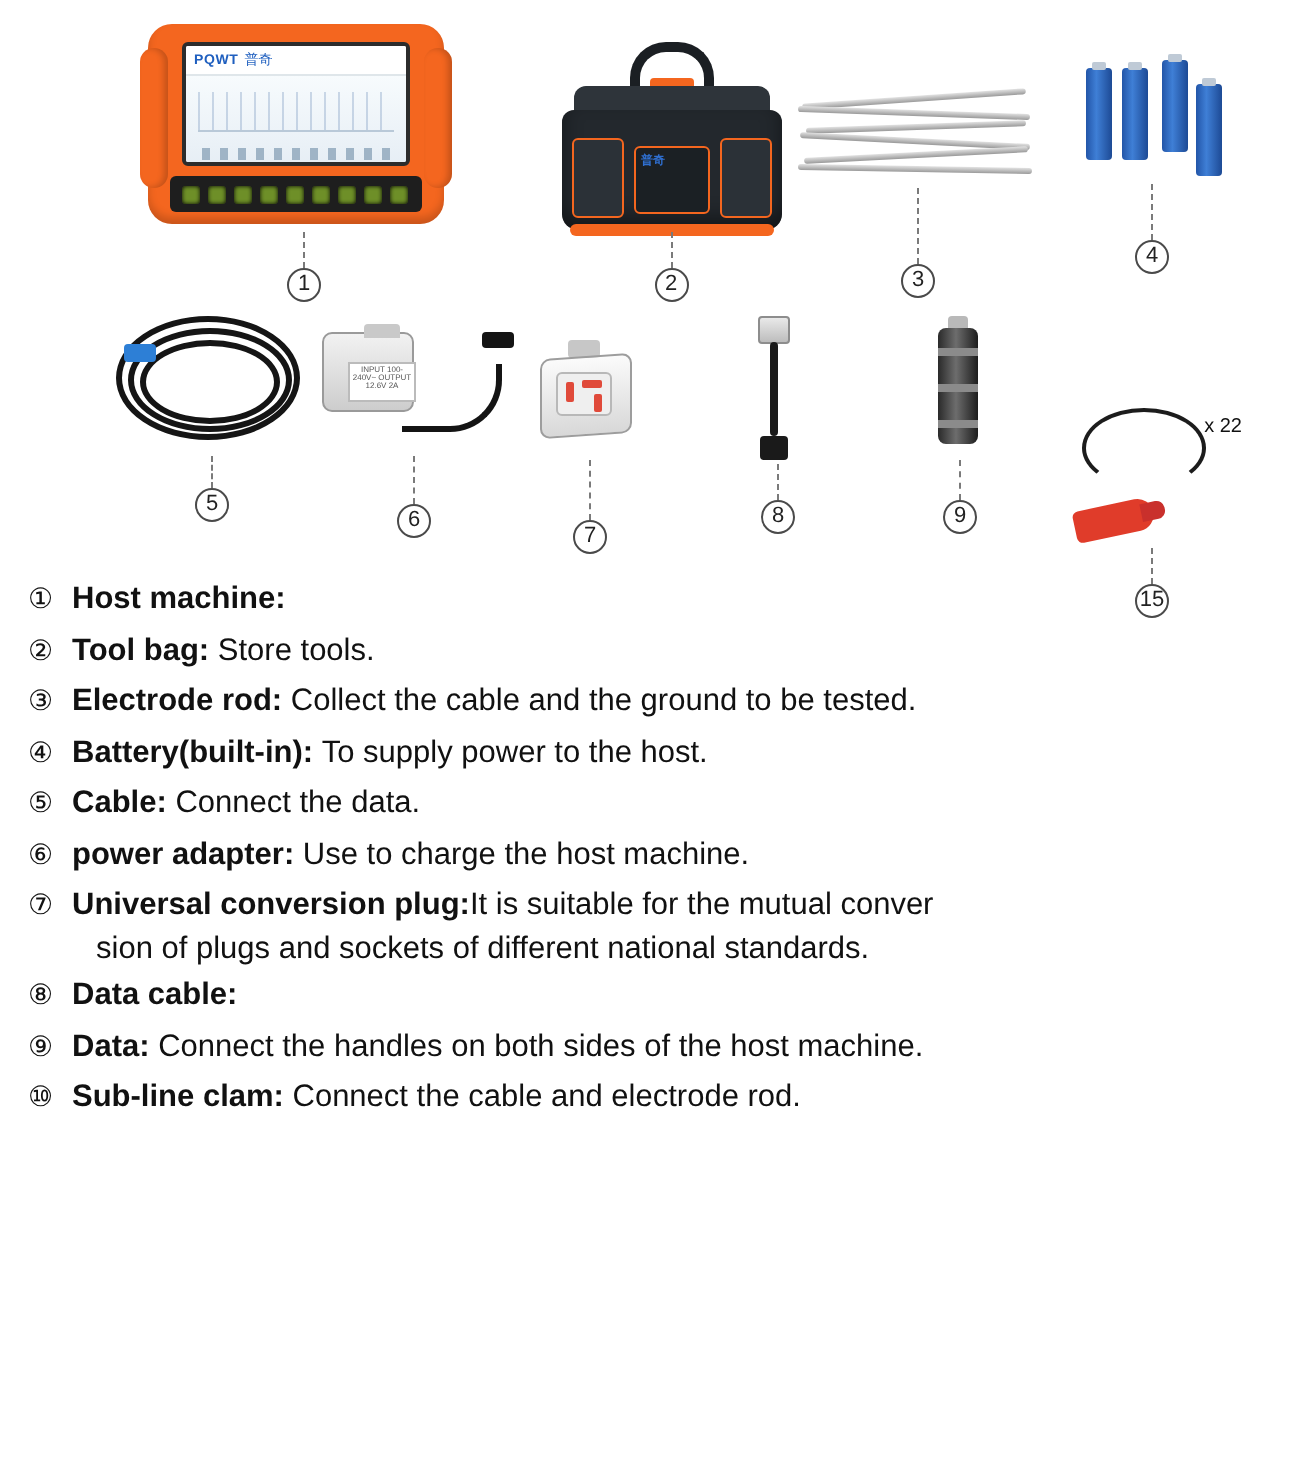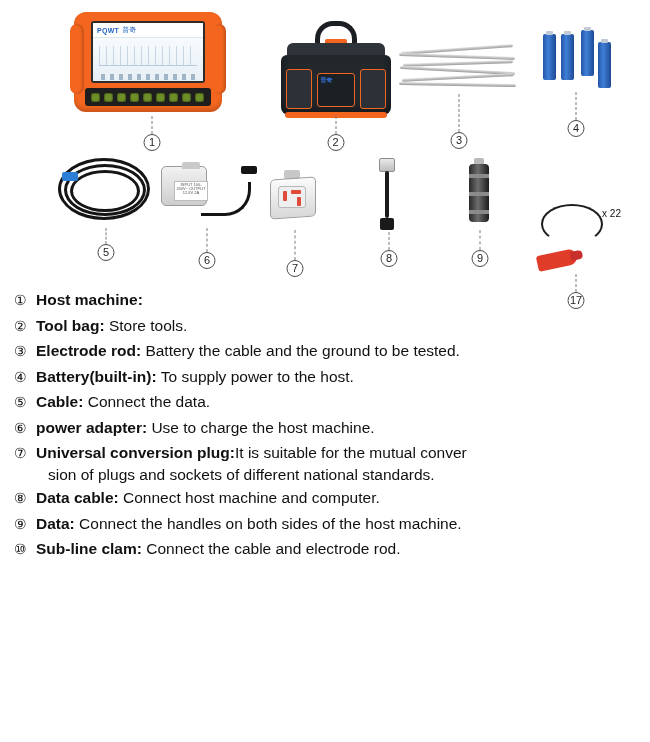--- a/index.html
+++ b/index.html
@@ -632,21 +632,21 @@
       </div>
 
       <div class="item" style="left:530px; top:10px; width:92px;margin-top:44px;">
         <div class="art" style="width:90px;">
           <div class="clamp">
             <div class="clamp-wire"></div>
             <div class="clamp-jaw"></div>
             <div class="clamp-x">x 22</div>
           </div>
           <div class="leader" style="top:74px; height:18px;"></div>
-          <div class="num" style="top:92px;">17</div>
+          <div class="num" style="top:92px;">15</div>
         </div>
       </div>
     </div>
   </div>
 
   <div class="legend">
 
     <div class="legend-row">
       <span class="legend-num">①</span>
       <span class="legend-term">Host machine:</span>
@@ -654,21 +654,21 @@
 
     <div class="legend-row">
       <span class="legend-num">②</span>
       <span class="legend-term">Tool bag:</span>
       <span class="legend-desc"> Store tools.</span>
     </div>
 
     <div class="legend-row">
       <span class="legend-num">③</span>
       <span class="legend-term">Electrode rod:</span>
-      <span class="legend-desc"> Battery the cable and the ground to be tested.</span>
+      <span class="legend-desc"> Collect the cable and the ground to be tested.</span>
     </div>
 
     <div class="legend-row">
       <span class="legend-num">④</span>
       <span class="legend-term">Battery(built-in):</span>
       <span class="legend-desc"> To supply power to the host.</span>
     </div>
 
     <div class="legend-row">
       <span class="legend-num">⑤</span>
@@ -685,21 +685,20 @@
     <div class="legend-row">
       <span class="legend-num">⑦</span>
       <span class="legend-term">Universal conversion plug:</span>
       <span class="legend-desc">It is suitable for the mutual conver</span>
     </div>
     <div class="legend-cont">sion of plugs and sockets of different national standards.</div>
 
     <div class="legend-row">
       <span class="legend-num">⑧</span>
       <span class="legend-term">Data cable:</span>
-      <span class="legend-desc"> Connect host machine and computer.</span>
     </div>
 
     <div class="legend-row">
       <span class="legend-num">⑨</span>
       <span class="legend-term">Data:</span>
       <span class="legend-desc"> Connect the handles on both sides of the host machine.</span>
     </div>
 
     <div class="legend-row">
       <span class="legend-num">⑩</span>

